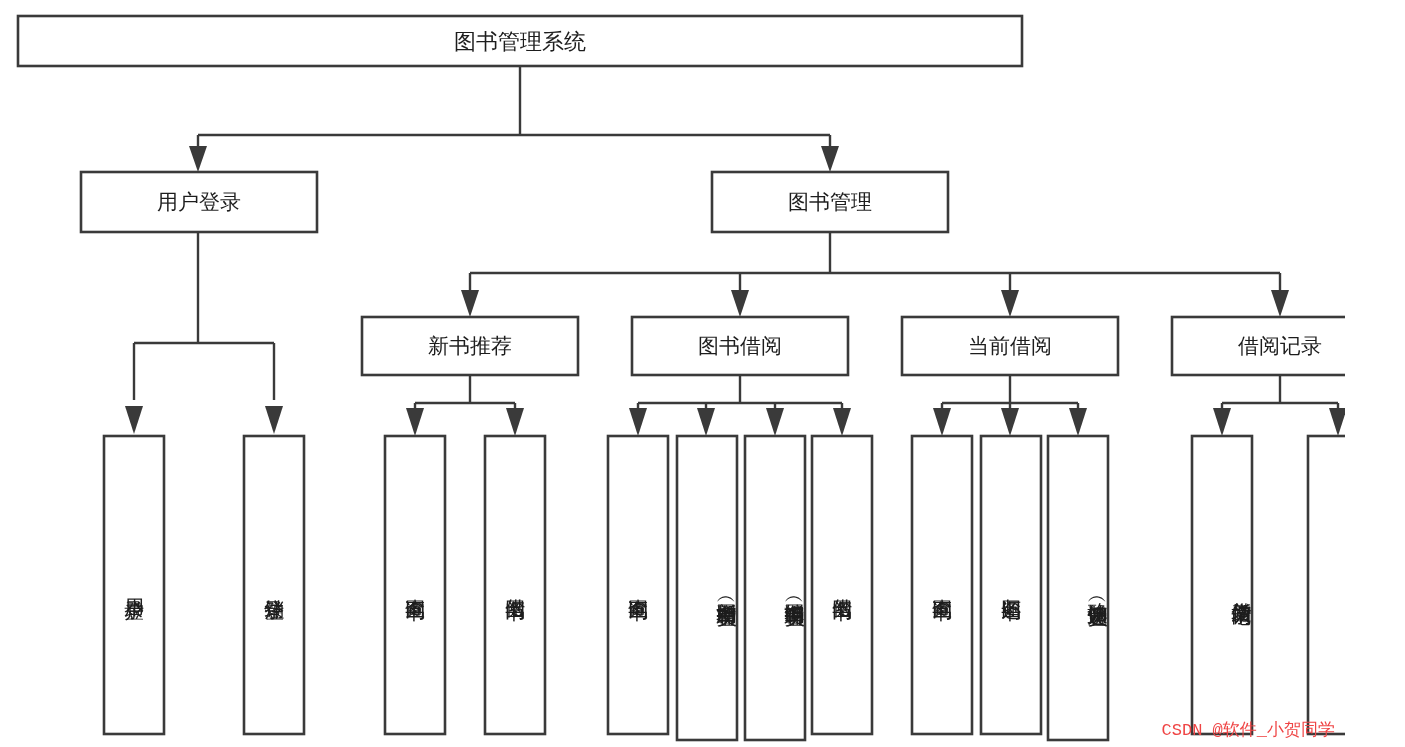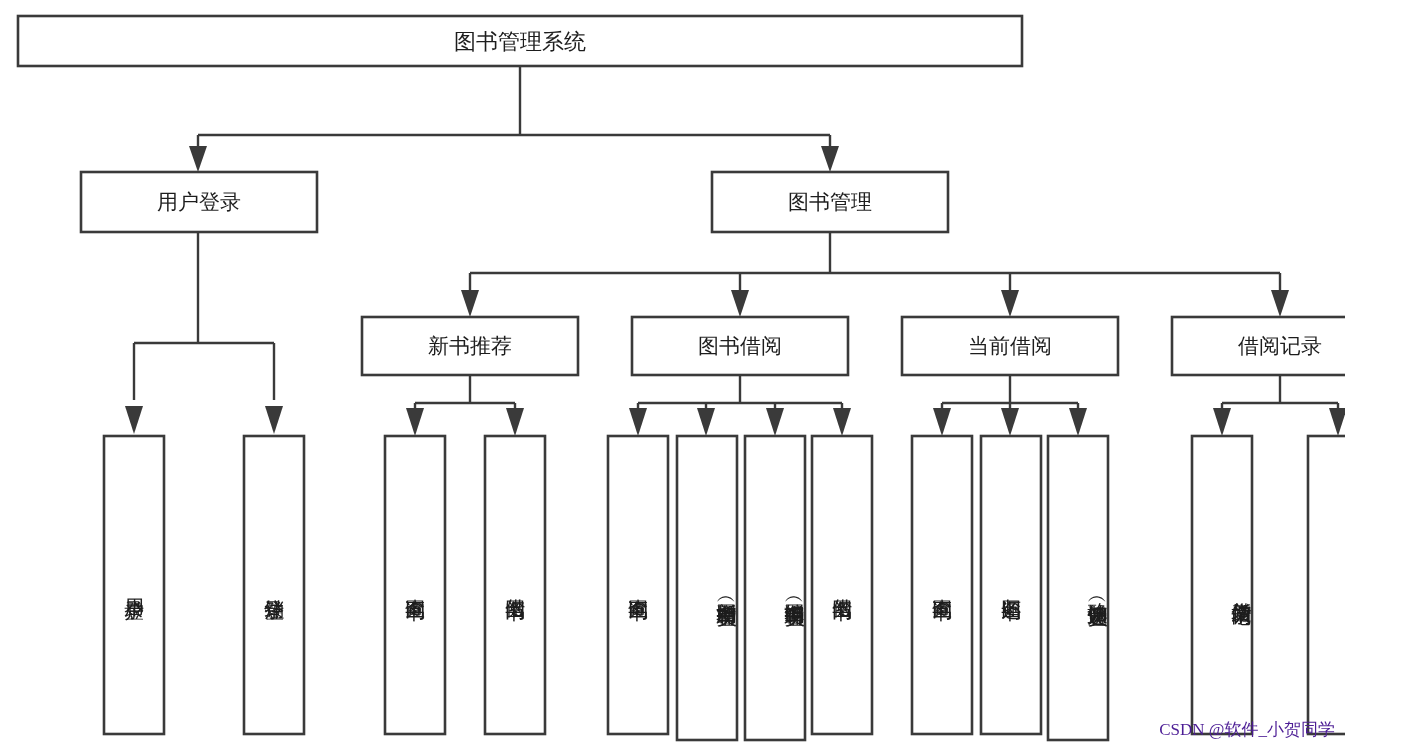--- a/index.html
+++ b/index.html
@@ -66,23 +66,23 @@
     letter-spacing: 0.04em;
     white-space: nowrap;
     text-align: center;
     pointer-events: none;
     user-select: none;
   }
   .watermark {
     position: absolute;
     right: 10px;
     bottom: 6px;
-    font-family: Liberation Serif, serif;
+    font-family: Liberation Mono, monospace;
     font-size: 17px;
-    color: #4c1d95;
+    color: #ef4444;
     white-space: nowrap;
     user-select: none;
   }
 </style>
 </head>
 <body>
 
 <div id="diagram-root">
 
   <svg id="diagram-svg" viewBox="0 0 1405 747">

